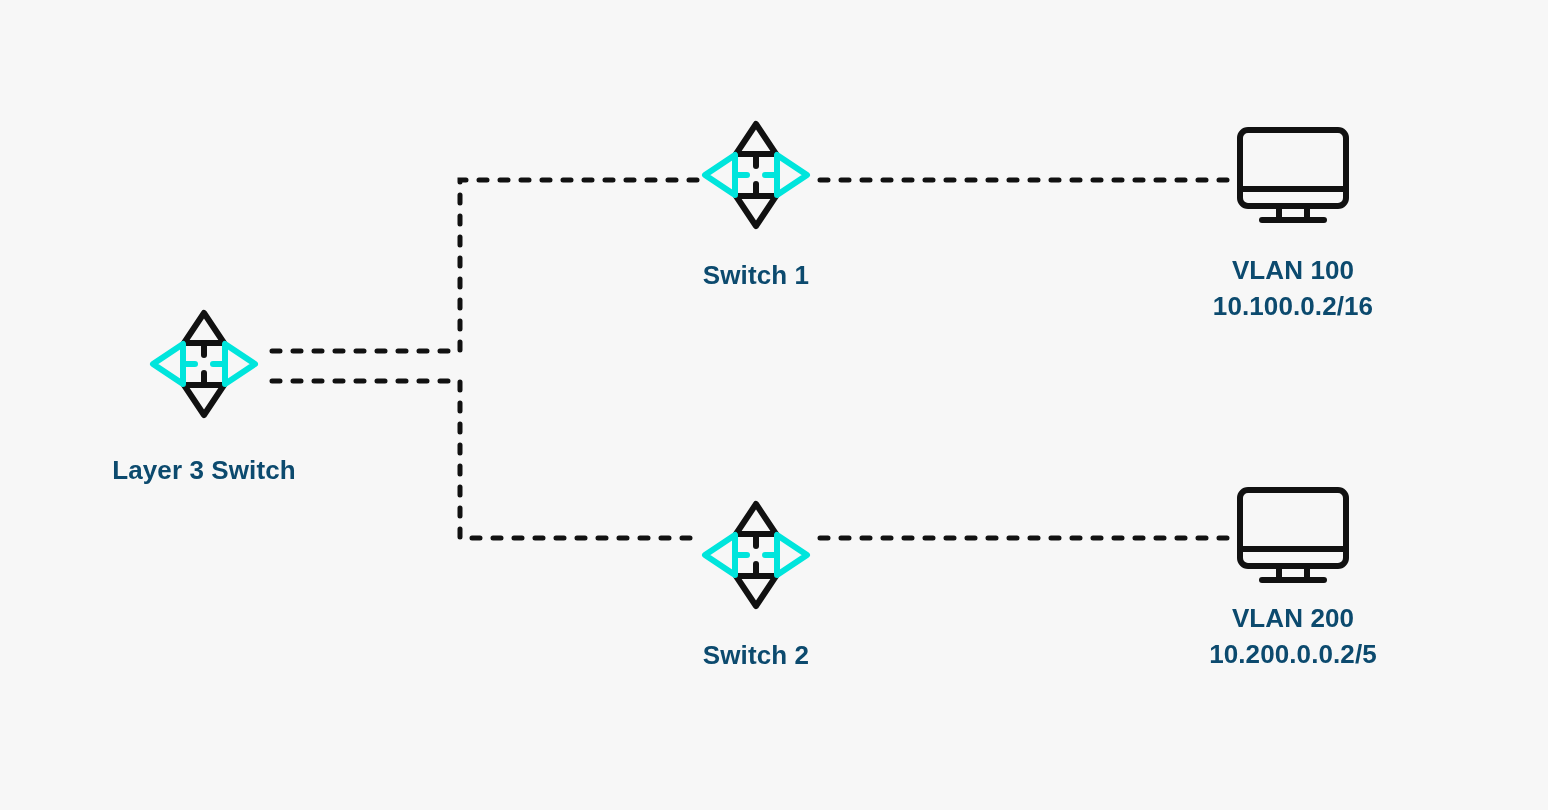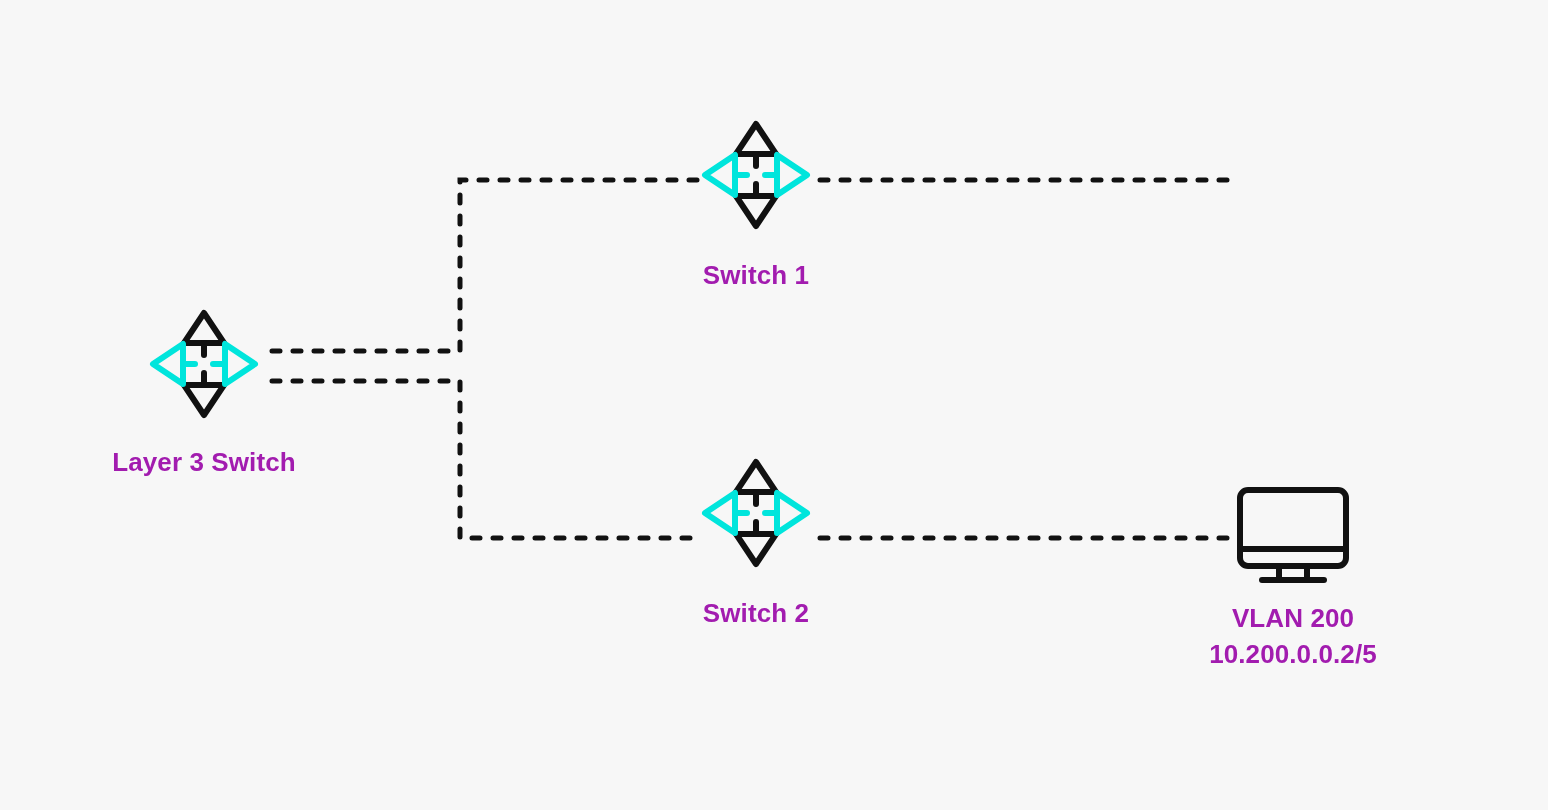--- a/index.html
+++ b/index.html
@@ -27,21 +27,21 @@
     height: 810px;
   }
   .node {
     position: absolute;
     display: flex;
     flex-direction: column;
     align-items: center;
   }
   .node-label {
     font-weight: bold;
-    color: #a21caf;
+    color: #0c4a6e;
     text-align: center;
     letter-spacing: 0.1px;
     white-space: nowrap;
   }
   .label-title {
     font-size: 26px;
     line-height: 34px;
   }
   .label-sub {
     font-size: 26px;
@@ -58,21 +58,21 @@
 
   <svg class="layer" viewBox="0 0 1548 810" xmlns="http://www.w3.org/2000/svg">
     <g fill="none" stroke="#111111" stroke-width="5" stroke-linecap="round" stroke-dasharray="8 13">
       <path d="M 272 351 L 460 351 L 460 180 L 702 180"></path>
       <path d="M 272 381 L 460 381 L 460 538 L 702 538"></path>
       <path d="M 820 180 L 1232 180"></path>
       <path d="M 820 538 L 1232 538"></path>
     </g>
   </svg>
 
-  <div class="node" style="left:109px; top:305px; width:190px;">
+  <div class="node" style="left:109px; top:305px; width:190px;gap:8px;">
     <div class="icon-box">
       <svg width="118" height="118" viewBox="0 0 118 118" xmlns="http://www.w3.org/2000/svg">
         <g fill="none" stroke-width="6" stroke-linecap="round" stroke-linejoin="round">
           <g stroke="#111111">
             <path d="M 59 8 L 79 38 L 39 38 Z"></path>
             <path d="M 59 38 L 59 50"></path>
             <path d="M 59 110 L 79 80 L 39 80 Z"></path>
             <path d="M 59 80 L 59 68"></path>
           </g>
           <g stroke="#00e5dc">
@@ -102,21 +102,21 @@
             <path d="M 38 59 L 50 59"></path>
             <path d="M 110 59 L 80 39 L 80 79 Z"></path>
             <path d="M 80 59 L 68 59"></path>
           </g>
         </g>
       </svg>
     </div>
     <div class="node-label label-title" style="margin-top:20px;">Switch 1</div>
   </div>
 
-  <div class="node" style="left:696px; top:454px; width:120px;">
+  <div class="node" style="left:696px; top:496px; width:120px;">
     <div class="icon-box">
       <svg width="118" height="118" viewBox="0 0 118 118" xmlns="http://www.w3.org/2000/svg">
         <g fill="none" stroke-width="6" stroke-linecap="round" stroke-linejoin="round">
           <g stroke="#111111">
             <path d="M 59 8 L 79 38 L 39 38 Z"></path>
             <path d="M 59 38 L 59 50"></path>
             <path d="M 59 110 L 79 80 L 39 80 Z"></path>
             <path d="M 59 80 L 59 68"></path>
           </g>
           <g stroke="#00e5dc">
@@ -124,20 +124,35 @@
             <path d="M 38 59 L 50 59"></path>
             <path d="M 110 59 L 80 39 L 80 79 Z"></path>
             <path d="M 80 59 L 68 59"></path>
           </g>
         </g>
       </svg>
     </div>
     <div class="node-label label-title" style="margin-top:20px;">Switch 2</div>
   </div>
 
+  <div class="node" style="left:1178px; top:125px; width:230px;">
+    <div class="icon-box">
+      <svg width="116" height="100" viewBox="0 0 116 100" xmlns="http://www.w3.org/2000/svg">
+        <g fill="none" stroke="#111111" stroke-width="6" stroke-linejoin="round">
+          <rect x="5" y="5" width="106" height="76" rx="8"></rect>
+          <path d="M 6 64 L 110 64"></path>
+          <path d="M 44 81 L 44 93" stroke-linecap="butt"></path>
+          <path d="M 72 81 L 72 93" stroke-linecap="butt"></path>
+          <path d="M 27 95 L 89 95" stroke-linecap="round"></path>
+        </g>
+      </svg>
+    </div>
+    <div class="node-label label-title" style="margin-top:24px;">VLAN 100</div>
+    <div class="node-label label-sub">10.100.0.2/16</div>
+  </div>
 
   <div class="node" style="left:1178px; top:485px; width:230px;">
     <div class="icon-box">
       <svg width="116" height="100" viewBox="0 0 116 100" xmlns="http://www.w3.org/2000/svg">
         <g fill="none" stroke="#111111" stroke-width="6" stroke-linejoin="round">
           <rect x="5" y="5" width="106" height="76" rx="8"></rect>
           <path d="M 6 64 L 110 64"></path>
           <path d="M 44 81 L 44 93" stroke-linecap="butt"></path>
           <path d="M 72 81 L 72 93" stroke-linecap="butt"></path>
           <path d="M 27 95 L 89 95" stroke-linecap="round"></path>

